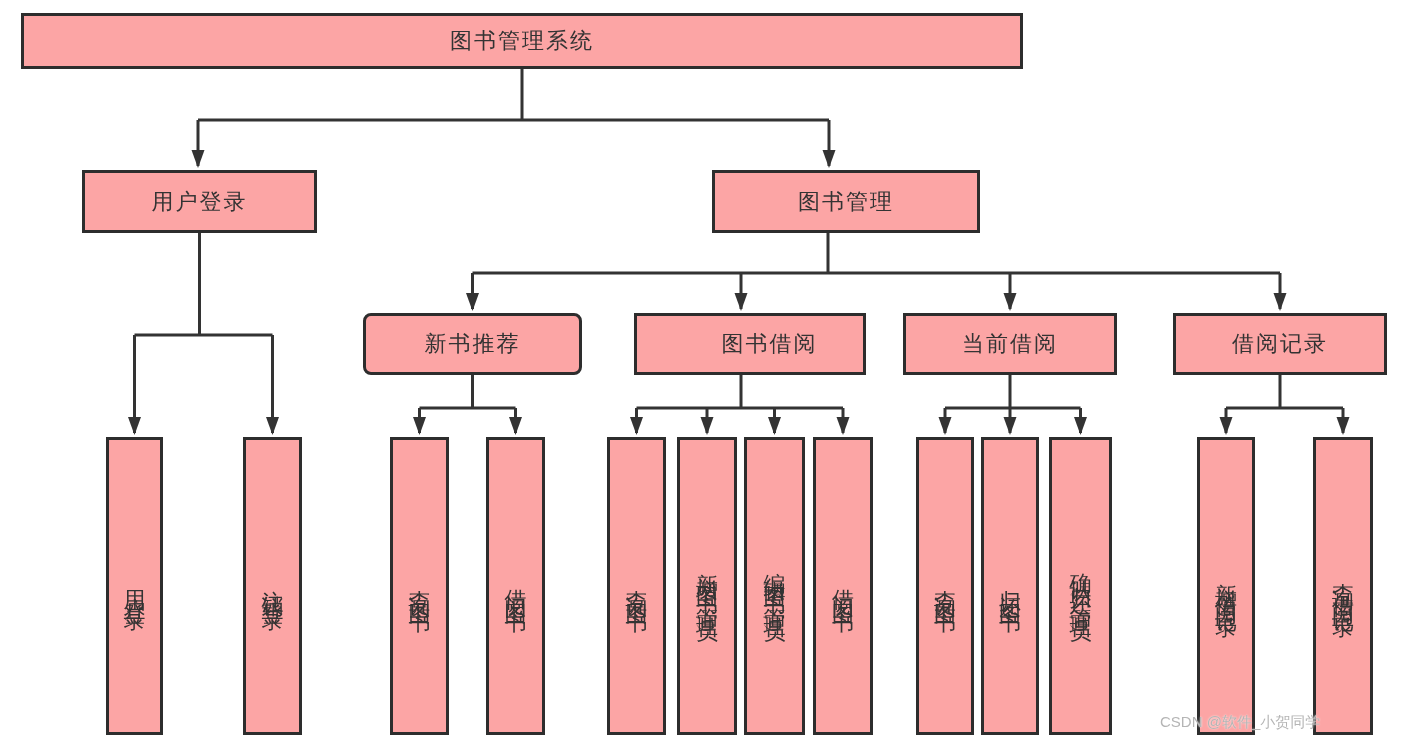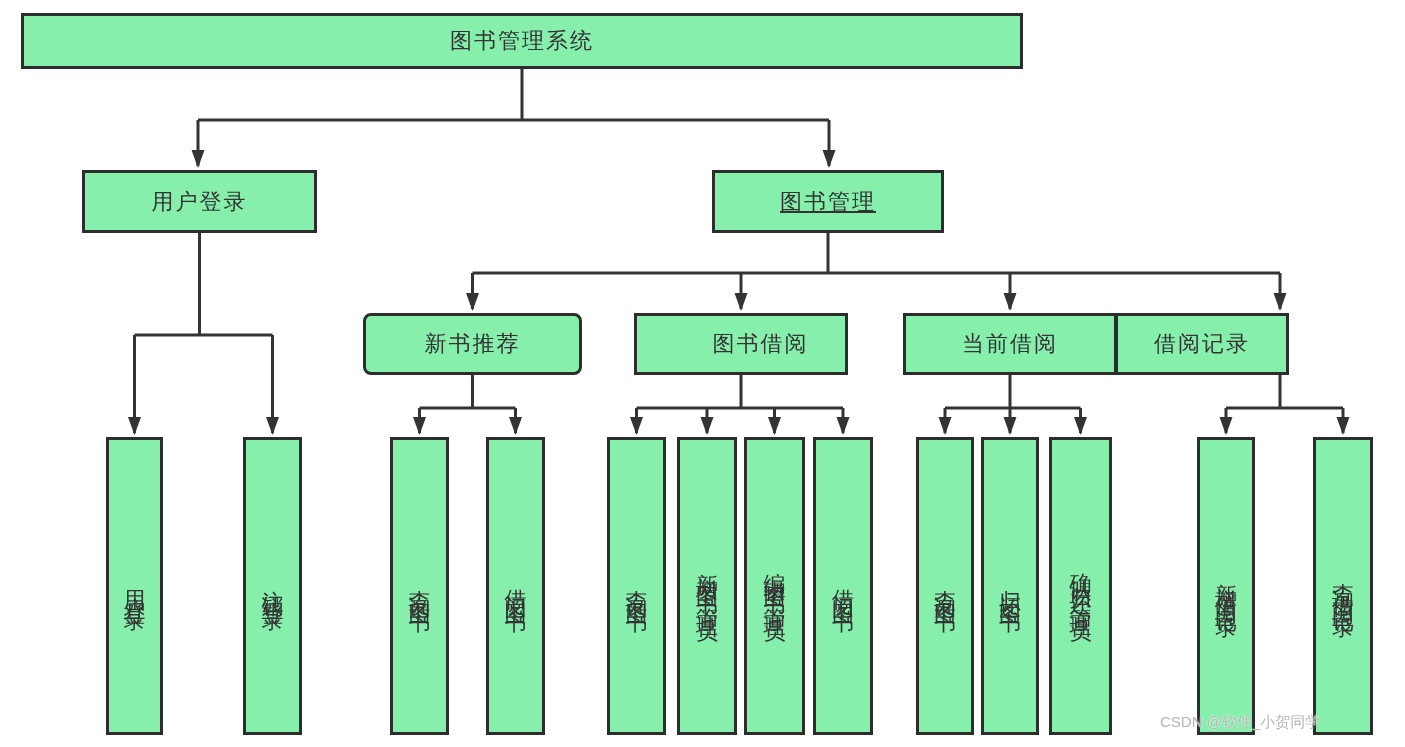--- a/index.html
+++ b/index.html
@@ -22,21 +22,21 @@
     z-index: 1;
   }
   .wire {
     stroke: #333333;
     stroke-width: 3;
     fill: none;
   }
   .box {
     position: absolute;
     box-sizing: border-box;
-    background: #86efac;
+    background: #fca5a5;
     border: 3px solid #2d2d2d;
     display: flex;
     align-items: center;
     justify-content: center;
     z-index: 2;
     color: #333333;
   }
   .box.h span {
     font-size: 22px;
     letter-spacing: 2px;
@@ -104,34 +104,34 @@
     </g>
   </svg>
 
   <div class="box h" style="left:21px; top:13px; width:1002px; height:56px;">
     <span>图书管理系统</span>
   </div>
 
   <div class="box h" style="left:82px; top:170px; width:235px; height:63px;">
     <span>用户登录</span>
   </div>
-  <div class="box h" style="left:712px; top:170px; width:232px; height:63px;text-decoration:underline;">
+  <div class="box h" style="left:712px; top:170px; width:268px; height:63px;">
     <span>图书管理</span>
   </div>
 
   <div class="box h" style="left:363px; top:313px; width:219px; height:62px;border-radius:8px;">
     <span>新书推荐</span>
   </div>
-  <div class="box h" style="left:634px; top:313px; width:214px; height:62px;padding-left:39px;">
+  <div class="box h" style="left:634px; top:313px; width:232px; height:62px;padding-left:39px;">
     <span>图书借阅</span>
   </div>
   <div class="box h" style="left:903px; top:313px; width:214px; height:62px;">
     <span>当前借阅</span>
   </div>
-  <div class="box h" style="left:1115px; top:313px; width:174px; height:62px;">
+  <div class="box h" style="left:1173px; top:313px; width:214px; height:62px;">
     <span>借阅记录</span>
   </div>
 
   <div class="box v" style="left:106px; top:437px; width:57px; height:298px;">
     <span>用户登录</span>
   </div>
   <div class="box v" style="left:243px; top:437px; width:59px; height:298px;">
     <span>注销登录</span>
   </div>
 

